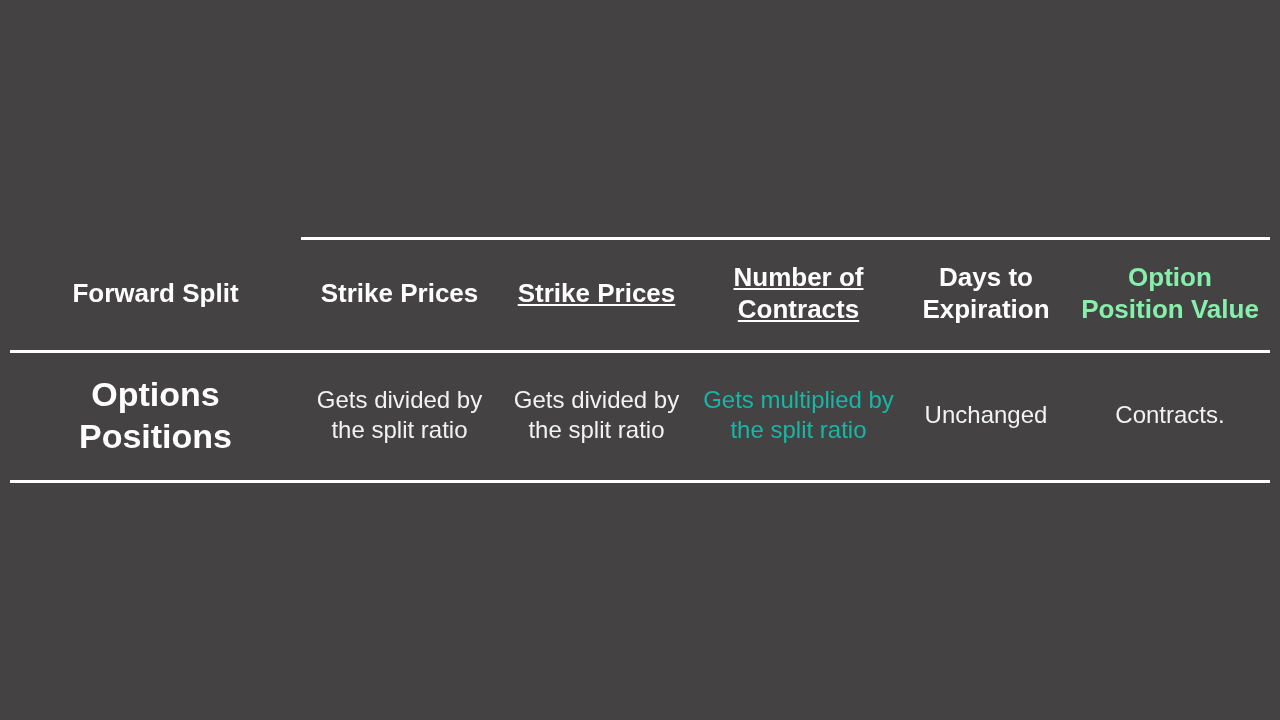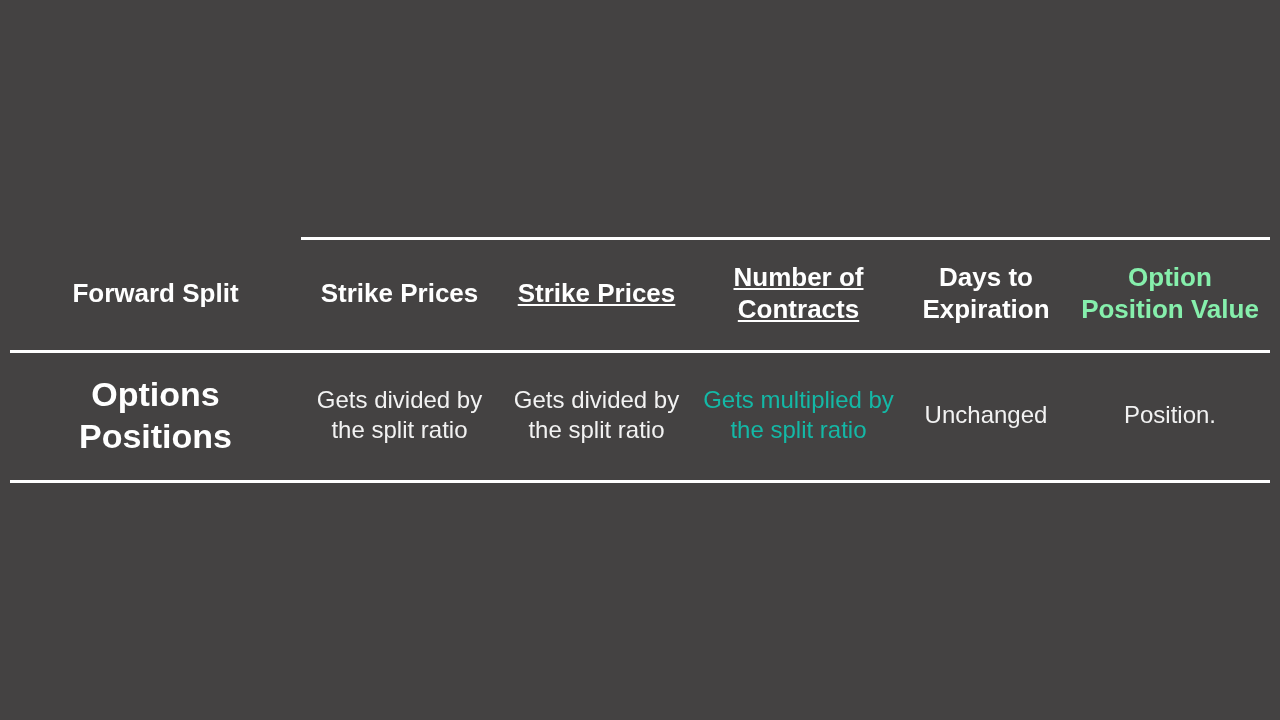--- a/index.html
+++ b/index.html
@@ -128,19 +128,19 @@
         </tr>
       </thead>
 
       <tbody>
         <tr class="body-row">
           <td class="row-label" style="border-top-color: rgb(255, 255, 255); border-bottom-color: rgb(255, 255, 255);">Options Positions</td>
           <td style="border-top-color: rgb(255, 255, 255); border-bottom-color: rgb(255, 255, 255); color: rgb(242, 242, 242);">Gets divided by the split ratio</td>
           <td style="border-top-color: rgb(255, 255, 255); border-bottom-color: rgb(255, 255, 255); color: rgb(242, 242, 242);">Gets divided by the split ratio</td>
           <td style="border-top-color: rgb(255, 255, 255); border-bottom-color: rgb(255, 255, 255); color: #14b8a6;">Gets multiplied by the split ratio</td>
           <td style="border-top-color: rgb(255, 255, 255); border-bottom-color: rgb(255, 255, 255); color: rgb(242, 242, 242);">Unchanged</td>
-          <td style="border-top-color: rgb(255, 255, 255); border-bottom-color: rgb(255, 255, 255); color: rgb(242, 242, 242);">Position.</td>
+          <td style="border-top-color: rgb(255, 255, 255); border-bottom-color: rgb(255, 255, 255); color: rgb(242, 242, 242);">Contracts.</td>
         </tr>
       </tbody>
     </table>
 
   </div>
 </div>
 
 </body></html>

